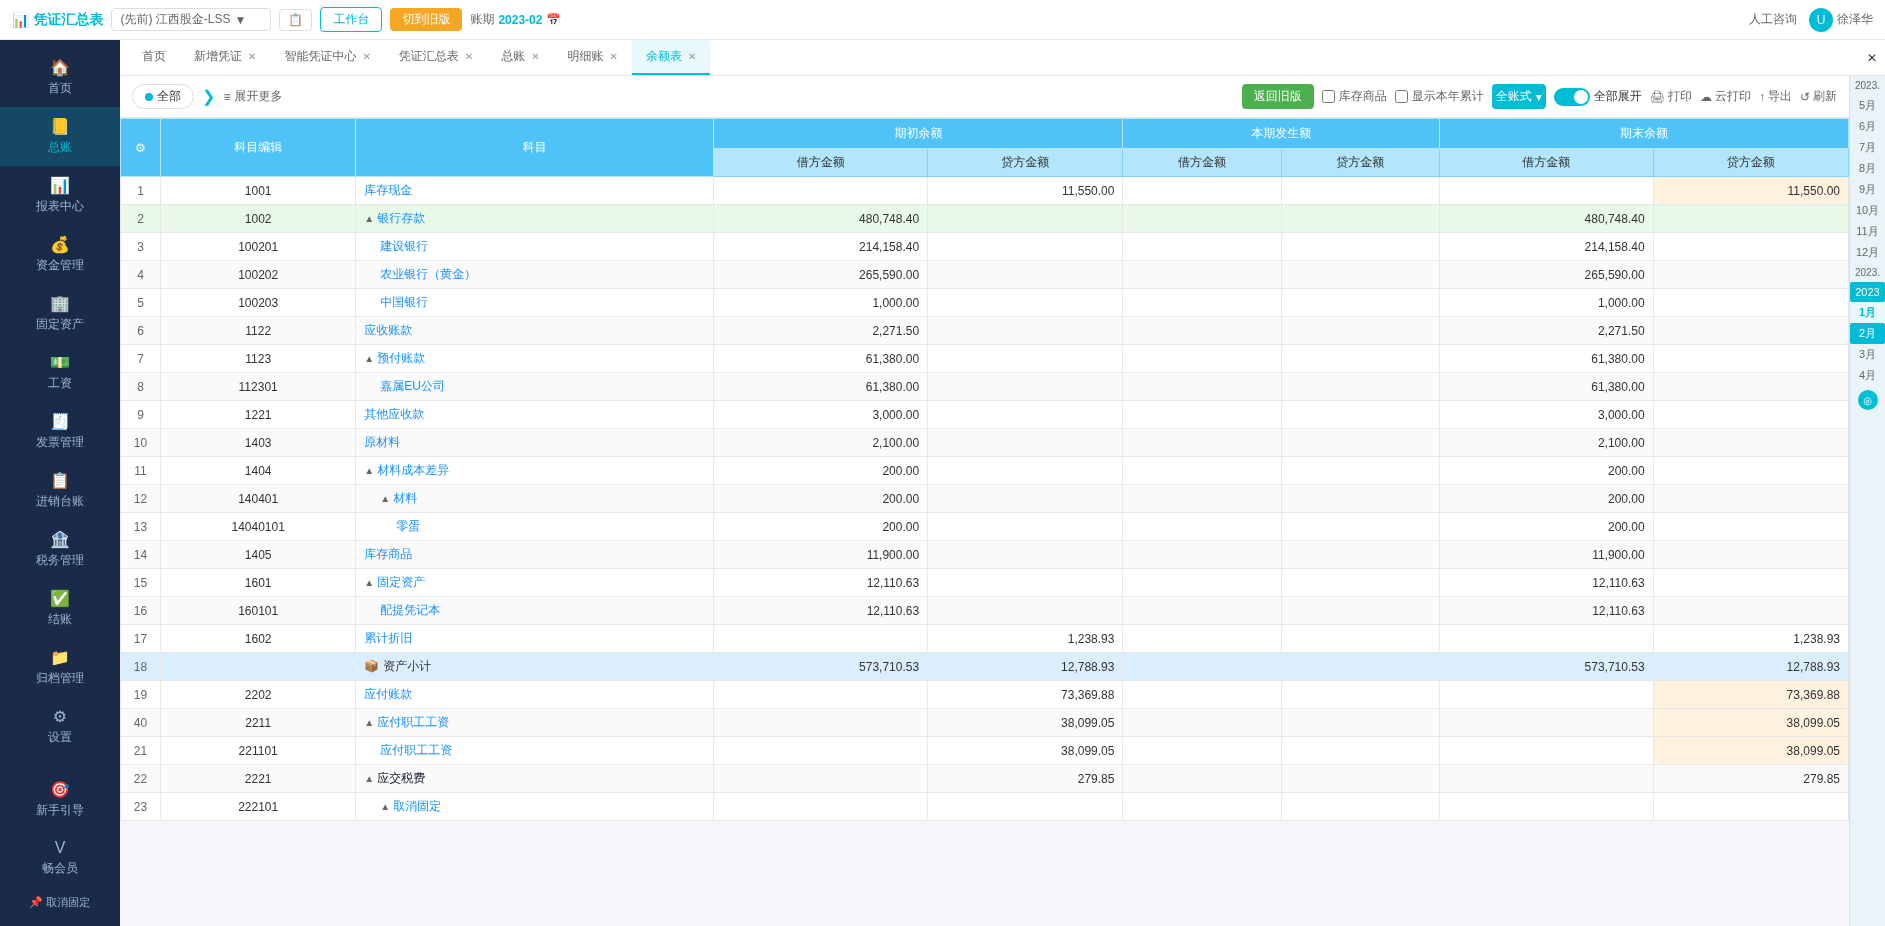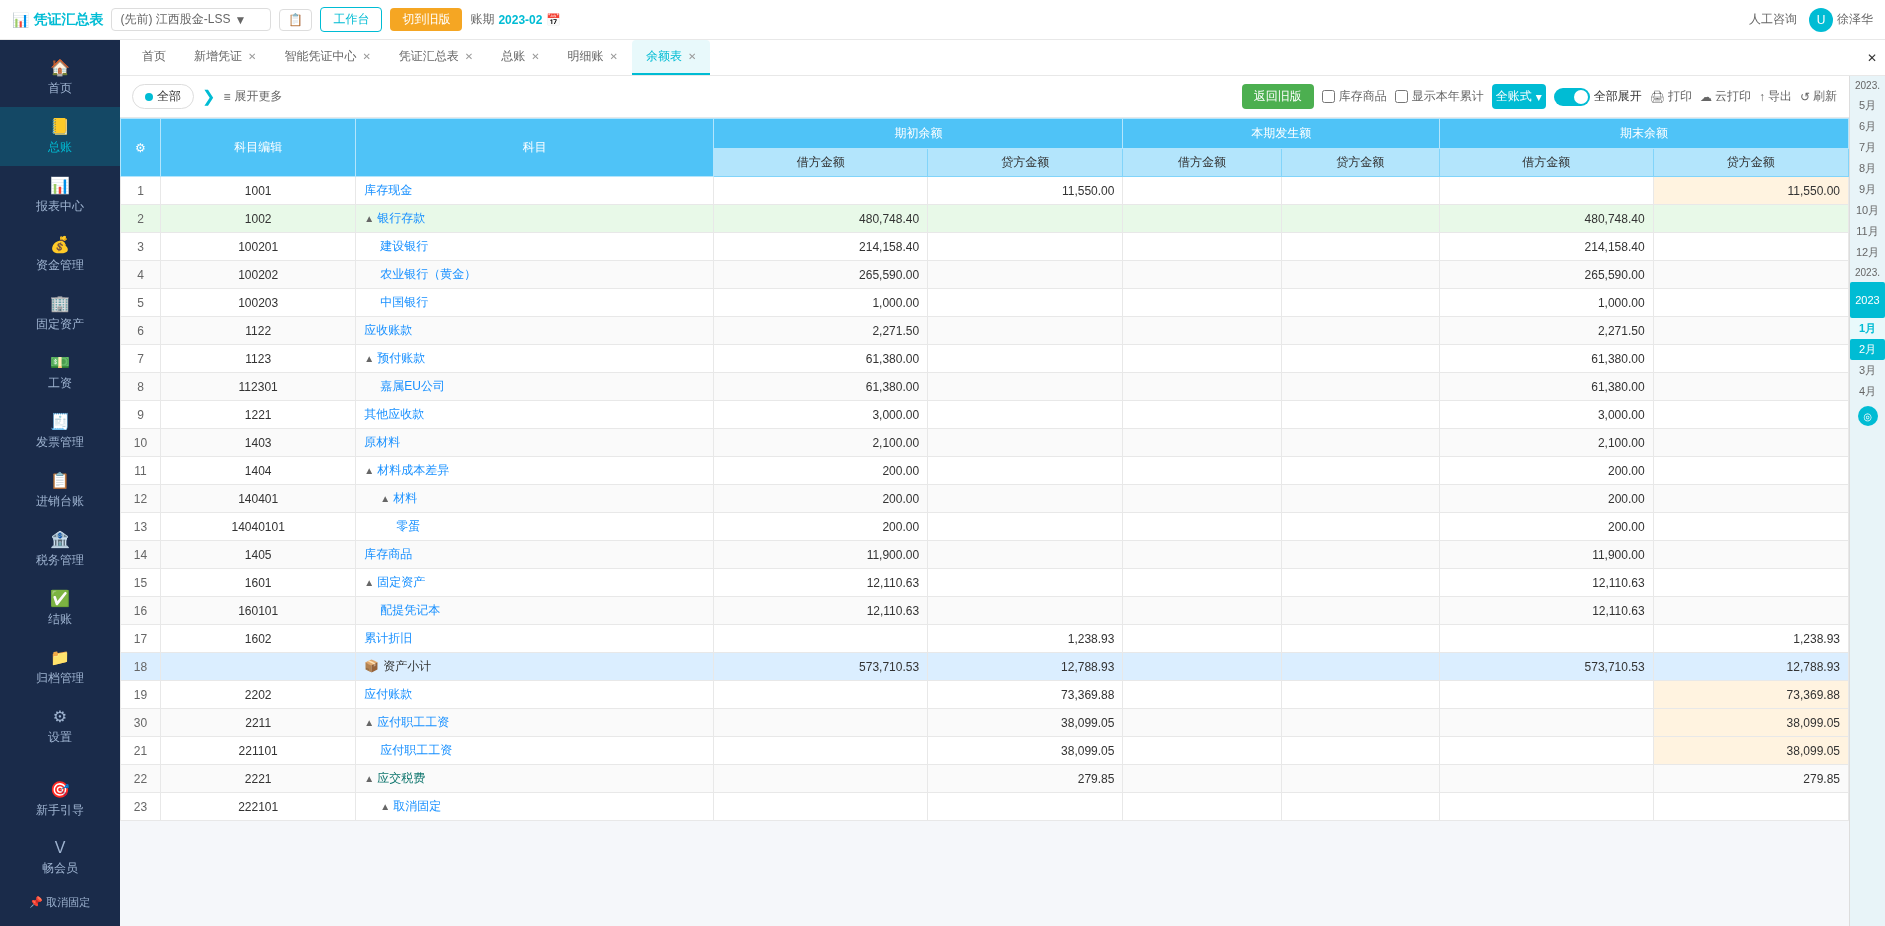--- a/index.html
+++ b/index.html
@@ -63,21 +63,21 @@
     .th-code { background: #4fc3f7; color: #fff; text-align: center; padding: 6px 4px; border: 1px solid #b3e5fc; font-weight: normal; }
     .th-name { background: #4fc3f7; color: #fff; text-align: center; padding: 6px 4px; border: 1px solid #b3e5fc; font-weight: normal; }
     td { padding: 5px 8px; border: 1px solid #e8e8e8; text-align: right; white-space: nowrap; }
     td.center { text-align: center; }
     td.name-cell { text-align: left; }
     td.name-cell a, td.name-cell span.link { color: #1890ff; text-decoration: none; cursor: pointer; }
     .row-num { color: #666; text-align: center; }
 
     
     .right-panel { width: 36px; background: #e8f4f8; display: flex; flex-direction: column; align-items: center; border-left: 1px solid #ddd; overflow: hidden; }
-    .year-item { width: 100%; text-align: center; padding: 12px 2px; font-size: 11px; color: #666; cursor: pointer; }
+    .year-item { width: 100%; text-align: center; padding: 4px 2px; font-size: 11px; color: #666; cursor: pointer; }
     .year-item.active { background: #00bcd4; color: #fff; border-radius: 2px; }
     .month-item { width: 100%; text-align: center; padding: 3px 2px; font-size: 11px; color: #666; cursor: pointer; }
     .month-item.active { background: #00bcd4; color: #fff; border-radius: 2px; }
     .month-item.current { background: #e8f9fb; color: #00bcd4; font-weight: bold; }
     .circle-btn { width: 20px; height: 20px; background: #00bcd4; border-radius: 50%; display: flex; align-items: center; justify-content: center; cursor: pointer; margin: 2px auto; }
   </style>
 </head>
 <body>
 
 <div class="app-container">
@@ -480,21 +480,21 @@
                     <td class="center">2202</td>
                     <td class="name-cell"><span><a style="color:#1890ff;text-decoration:none;cursor:pointer;">应付账款</a></span></td>
                     <td></td>
                     <td>73,369.88</td>
                     <td></td>
                     <td></td>
                     <td></td>
                     <td style="background: rgb(255, 243, 224);">73,369.88</td>
                   </tr>
                   <tr style="background: rgb(250, 250, 250);">
-                    <td class="center row-num">30</td>
+                    <td class="center row-num">40</td>
                     <td class="center">2211</td>
                     <td class="name-cell"><span><span style="color:#666;font-size:10px;margin-right:3px;">▲</span><a style="color:#1890ff;text-decoration:none;cursor:pointer;">应付职工工资</a></span></td>
                     <td></td>
                     <td>38,099.05</td>
                     <td></td>
                     <td></td>
                     <td></td>
                     <td style="background: rgb(255, 243, 224);">38,099.05</td>
                   </tr>
                   <tr style="background: rgb(255, 255, 255);">
@@ -504,21 +504,21 @@
                     <td></td>
                     <td>38,099.05</td>
                     <td></td>
                     <td></td>
                     <td></td>
                     <td style="background: rgb(255, 243, 224);">38,099.05</td>
                   </tr>
                   <tr style="background: rgb(250, 250, 250);">
                     <td class="center row-num">22</td>
                     <td class="center">2221</td>
-                    <td class="name-cell"><span><span style="color:#666;font-size:10px;margin-right:3px;">▲</span><a style="color:#0f766e;text-decoration:none;cursor:pointer;">应交税费</a></span></td>
+                    <td class="name-cell"><span><span style="color:#666;font-size:10px;margin-right:3px;">▲</span><a style="color:#0f172a;text-decoration:none;cursor:pointer;">应交税费</a></span></td>
                     <td></td>
                     <td>279.85</td>
                     <td></td>
                     <td></td>
                     <td></td>
                     <td>279.85</td>
                   </tr>
                   <tr style="background: rgb(255, 255, 255);">
                     <td class="center row-num">23</td>
                     <td class="center">222101</td>

